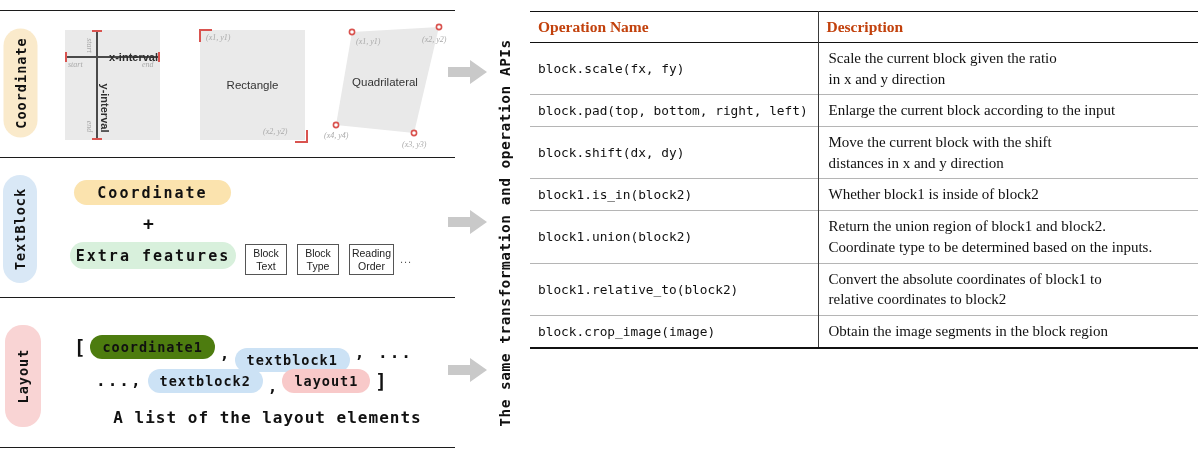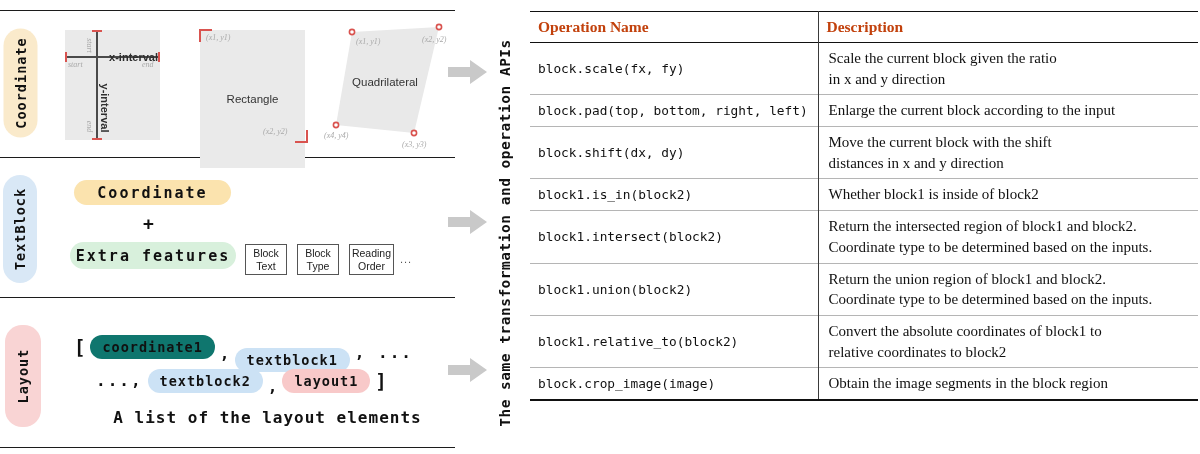--- a/index.html
+++ b/index.html
@@ -74,21 +74,21 @@
 
     <div class="diagline" style="left:96px;top:31px;width:2px;height:108px;"></div>
     <div class="redtick" style="left:92px;top:30px;width:10px;height:2px;"></div>
     <div class="redtick" style="left:92px;top:138px;width:10px;height:2px;"></div>
     <div class="smallital rotp90" style="left:77px;top:41px;width:24px;text-align:center;">start</div>
     <div class="diaglabel rotp90" style="left:74px;top:102px;width:62px;text-align:center;">y-interval</div>
     <div class="smallital rotp90" style="left:77px;top:122px;width:24px;text-align:center;">end</div>
   </div>
 
   <div>
-    <div class="graybox" style="left:200px;top:30px;width:105px;height:138px;display:flex;align-items:center;justify-content:center;">
+    <div class="graybox" style="left:200px;top:30px;width:105px;height:110px;display:flex;align-items:center;justify-content:center;">
       <span class="diaglabel" style="position:static;font-weight:normal;font-size:11.5px;color:#333;">Rectangle</span>
     </div>
     <div class="bracket-tl" style="left:199px;top:29px;"></div>
     <div class="bracket-br" style="left:295px;top:130px;"></div>
     <div class="cornerlbl" style="left:206px;top:33px;">(x1, y1)</div>
     <div class="cornerlbl" style="left:263px;top:127px;">(x2, y2)</div>
   </div>
 
   <svg class="abs" style="left:322px;top:20px;" width="136" height="138" viewBox="0 0 136 138">
     <polygon points="30,12 117,7 92,113 14,105" fill="#e9e9e9"></polygon>
@@ -124,21 +124,21 @@
     <span>Order</span>
   </div>
   <div class="abs" style="left:400px;top:253px;font-size:11px;color:#555;letter-spacing:1px;">...</div>
 
   <div class="vpill rotm90" style="left:-28px;top:358px;width:102px;height:36px;background:#f9d4d4;">
     <span>Layout</span>
   </div>
 
   <div class="abs" style="left:74px;top:322px;display:flex;align-items:center;gap:5px;">
     <span class="mono-sym" style="font-size:19px;">[</span>
-    <span class="pill tok" style="background:#0f766e;">coordinate1</span>
+    <span class="pill tok" style="background:#4d7c0f;">coordinate1</span>
     <span class="mono-sym" style="font-size:16px;margin-top:12px;">,</span>
     <span class="pill tok" style="background:#cce2f5;margin-top:26px;">textblock1</span>
     <span class="mono-sym" style="font-size:16px;margin-top:10px;letter-spacing:2px;">, ...</span>
   </div>
 
   <div class="abs" style="left:96px;top:365px;display:flex;align-items:center;gap:5px;">
     <span class="mono-sym" style="font-size:16px;letter-spacing:2px;">...,</span>
     <span class="pill tok" style="background:#cce2f5;">textblock2</span>
     <span class="mono-sym" style="font-size:16px;margin-top:12px;">,</span>
     <span class="pill tok" style="background:#f8c9c9;">layout1</span>
@@ -194,27 +194,20 @@
         </td>
       </tr>
       <tr>
         <td class="op">block1.is_in(block2)</td>
         <td class="desc">
           <div>Whether block1 is inside of block2</div>
           <div></div>
         </td>
       </tr>
       <tr>
-        <td class="op">block1.intersect(block2)</td>
-        <td class="desc">
-          <div>Return the intersected region of block1 and block2.</div>
-          <div>Coordinate type to be determined based on the inputs.</div>
-        </td>
-      </tr>
-      <tr>
         <td class="op">block1.union(block2)</td>
         <td class="desc">
           <div>Return the union region of block1 and block2.</div>
           <div>Coordinate type to be determined based on the inputs.</div>
         </td>
       </tr>
       <tr>
         <td class="op">block1.relative_to(block2)</td>
         <td class="desc">
           <div>Convert the absolute coordinates of block1 to</div>

